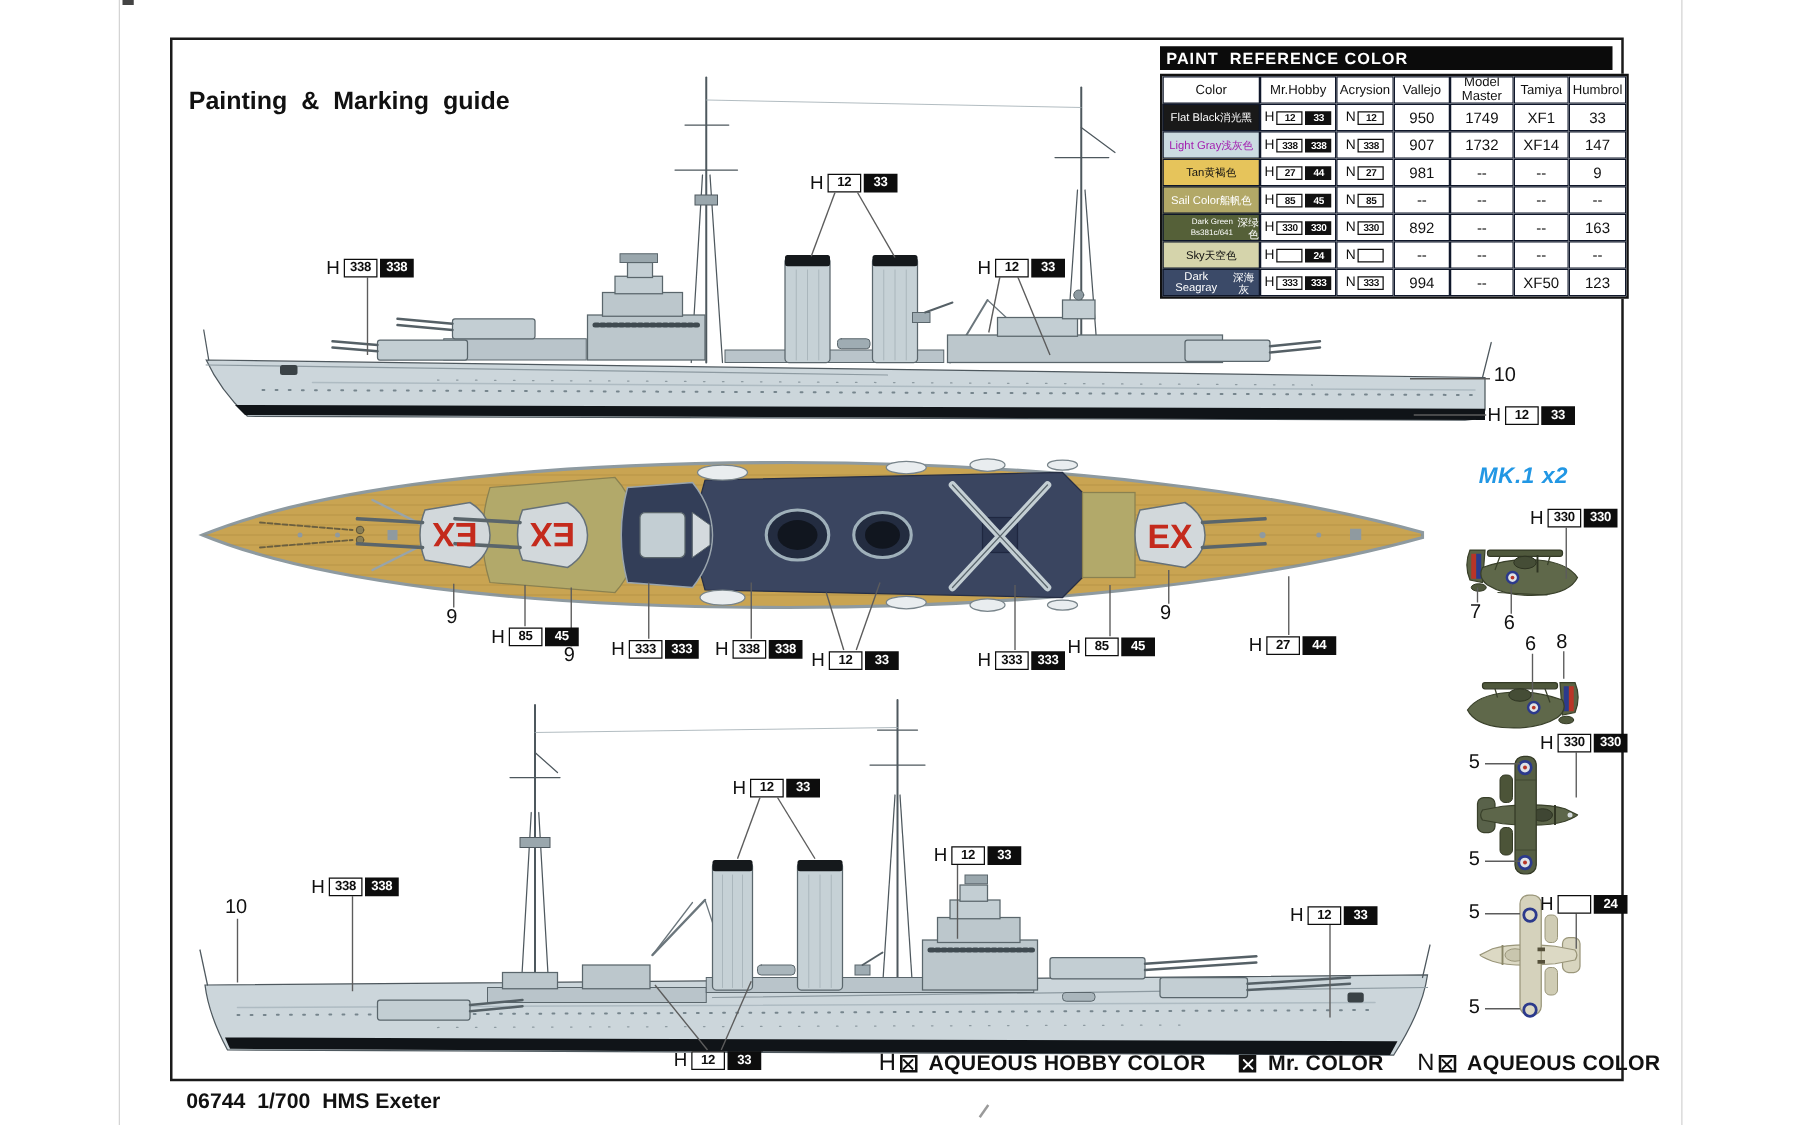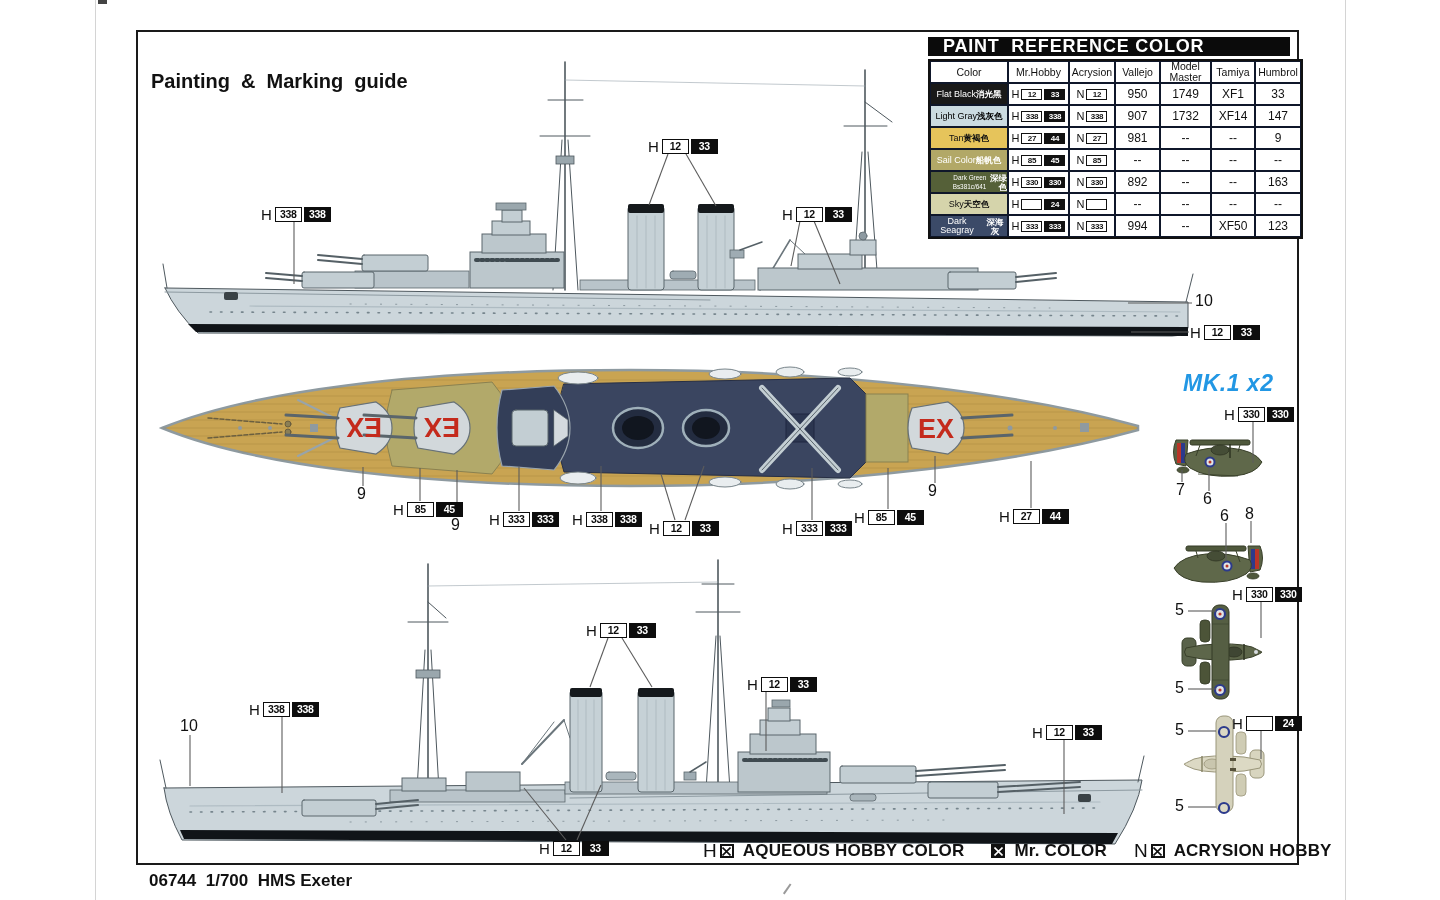--- a/index.html
+++ b/index.html
@@ -9,45 +9,45 @@
   svg.abs{display:block;}
   .cropline{position:absolute;top:0;width:1px;height:900px;background:#d4d4d4;}
   .cropmark-top{position:absolute;left:98px;top:0;width:9px;height:4px;background:#444;}
   .cropmark-bottom{position:absolute;left:781px;top:888px;width:12px;height:1.5px;background:#9a9a9a;transform:rotate(-55deg);}
   .frame{position:absolute;left:136px;top:30px;width:1163px;height:835px;border:2.5px solid #1a1a1a;box-sizing:border-box;}
   .title-cn{position:absolute;left:152px;top:42px;font-size:21px;font-weight:700;letter-spacing:7px;color:#111;}
   .title-en{position:absolute;left:151px;top:70px;font-size:20px;font-weight:700;color:#111;white-space:pre;}
   .footer{position:absolute;left:149px;top:871px;font-size:17px;font-weight:700;color:#111;white-space:pre;}
   
   .pt-bar{position:absolute;left:928px;top:37px;width:362px;height:19px;background:#0b0b0b;color:#fff;
-    font-size:18px;font-weight:700;letter-spacing:0.8px;line-height:19px;padding-left:15px;box-sizing:border-box;white-space:pre;}
+    font-size:13px;font-weight:700;letter-spacing:0.8px;line-height:19px;padding-left:5px;box-sizing:border-box;white-space:pre;}
   #pt-grid{position:absolute;left:928px;top:59px;width:371px;display:grid;
     grid-template-columns:78px 61px 46px 45px 51px 44px 46px;grid-auto-rows:22px;
     border:2px solid #111;background:#fff;box-sizing:content-box;}
   .pt-cell{border:1px solid #0f172a;display:flex;align-items:center;justify-content:center;
     font-size:12px;color:#111;box-sizing:border-box;overflow:hidden;background:#fff;}
   .pt-head{font-size:10.5px;line-height:11px;text-align:center;}
   .pt-name{flex-direction:row;line-height:9px;text-align:center;}
-  .pt-en{font-size:9px;} .pt-en.tiny{font-size:6.4px;} .pt-cn{font-size:8.5px;margin-top:1.5px;font-weight:bold;}
+  .pt-en{font-size:9px;} .pt-en.tiny{font-size:6.4px;} .pt-cn{font-size:8.5px;margin-top:1.5px;}
   .mchip{display:flex;align-items:center;}
   .mh{font-size:11px;margin-right:2px;}
   .mbw{display:inline-block;min-width:21px;height:11px;line-height:9px;border:1.3px solid #111;background:#fff;
     color:#111;font-size:8px;font-weight:700;text-align:center;box-sizing:border-box;letter-spacing:-0.3px;}
   .mbb{display:inline-block;min-width:21px;height:11px;line-height:11px;background:#111;color:#fff;
     font-size:8px;font-weight:700;text-align:center;box-sizing:border-box;margin-left:2px;letter-spacing:-0.3px;}
   
   .chip{position:absolute;display:flex;align-items:center;height:16px;}
   .chip .ch{font-size:15px;font-weight:500;color:#111;margin-right:3px;}
   .chip .bw{display:inline-block;min-width:27px;height:15px;line-height:12.5px;border:1.6px solid #0d0d0d;background:#fff;
     color:#0d0d0d;font-size:10.5px;font-weight:700;text-align:center;box-sizing:border-box;letter-spacing:-0.3px;padding:0 1px;}
   .chip .bb{display:inline-block;min-width:27px;height:15px;line-height:15px;background:#0d0d0d;color:#fff;
     font-size:10.5px;font-weight:700;text-align:center;box-sizing:border-box;margin-left:2px;letter-spacing:-0.3px;padding:0 1px;}
   .num{position:absolute;font-size:16px;font-weight:500;color:#111;line-height:1;}
   
-  .mk-title{position:absolute;left:1183px;top:370px;font-size:23px;font-weight:700;font-style:italic;color:#2297e4;letter-spacing:0.5px;}
+  .mk-title{position:absolute;left:1183px;top:370px;font-size:18px;font-weight:700;font-style:italic;color:#2297e4;letter-spacing:0.5px;}
   
   .legend{position:absolute;left:703px;top:841px;height:20px;display:flex;align-items:center;color:#111;}
   .lg-h{font-size:19px;font-weight:400;margin-right:3px;}
   .xb{width:14px;height:14px;box-sizing:border-box;display:inline-flex;align-items:center;justify-content:center;}
   .xb.white{border:2px solid #111;color:#111;margin-right:9px;}
   .xb.black{background:#111;color:#fff;margin-right:9px;}
   .lg-text{font-size:17px;font-weight:700;letter-spacing:0.2px;margin-right:27px;white-space:pre;}
   .lg-text.last{margin-right:0;}
 </style>
 </head>
@@ -376,21 +376,21 @@
       <div class="pt-cell">
         <span class="mchip">
           <span class="mh">N</span>
           <span class="mbw">12</span>
         </span>
       </div>
       <div class="pt-cell">950</div>
       <div class="pt-cell">1749</div>
       <div class="pt-cell">XF1</div>
       <div class="pt-cell">33</div>
-      <div class="pt-cell pt-name" style="background: rgb(203, 219, 225); color: #000000;">
+      <div class="pt-cell pt-name" style="background: rgb(203, 219, 225); color: #a21caf;">
         <div class="pt-en">Light Gray</div>
         <div class="pt-cn">浅灰色</div>
       </div>
       <div class="pt-cell">
         <span class="mchip">
           <span class="mh">H</span>
           <span class="mbw">338</span>
           <span class="mbb">338</span>
         </span>
       </div>
@@ -674,17 +674,17 @@
           <path d="M0.5,0.5 L8.5,8.5 M8.5,0.5 L0.5,8.5" stroke="currentColor" stroke-width="1.6"></path>
         </svg>
     </span>
     <span class="lg-text">Mr. COLOR</span>
     <span class="lg-h">N</span>
     <span class="xb white">
       <svg width="9" height="9" viewBox="0 0 9 9">
           <path d="M0.5,0.5 L8.5,8.5 M8.5,0.5 L0.5,8.5" stroke="currentColor" stroke-width="1.6"></path>
         </svg>
     </span>
-    <span class="lg-text last">ACRYSION HOBBY</span>
+    <span class="lg-text last">AQUEOUS COLOR</span>
   </div>
 
   <div class="footer">06744  1/700  HMS Exeter</div>
 </div>
 
 </body></html>

